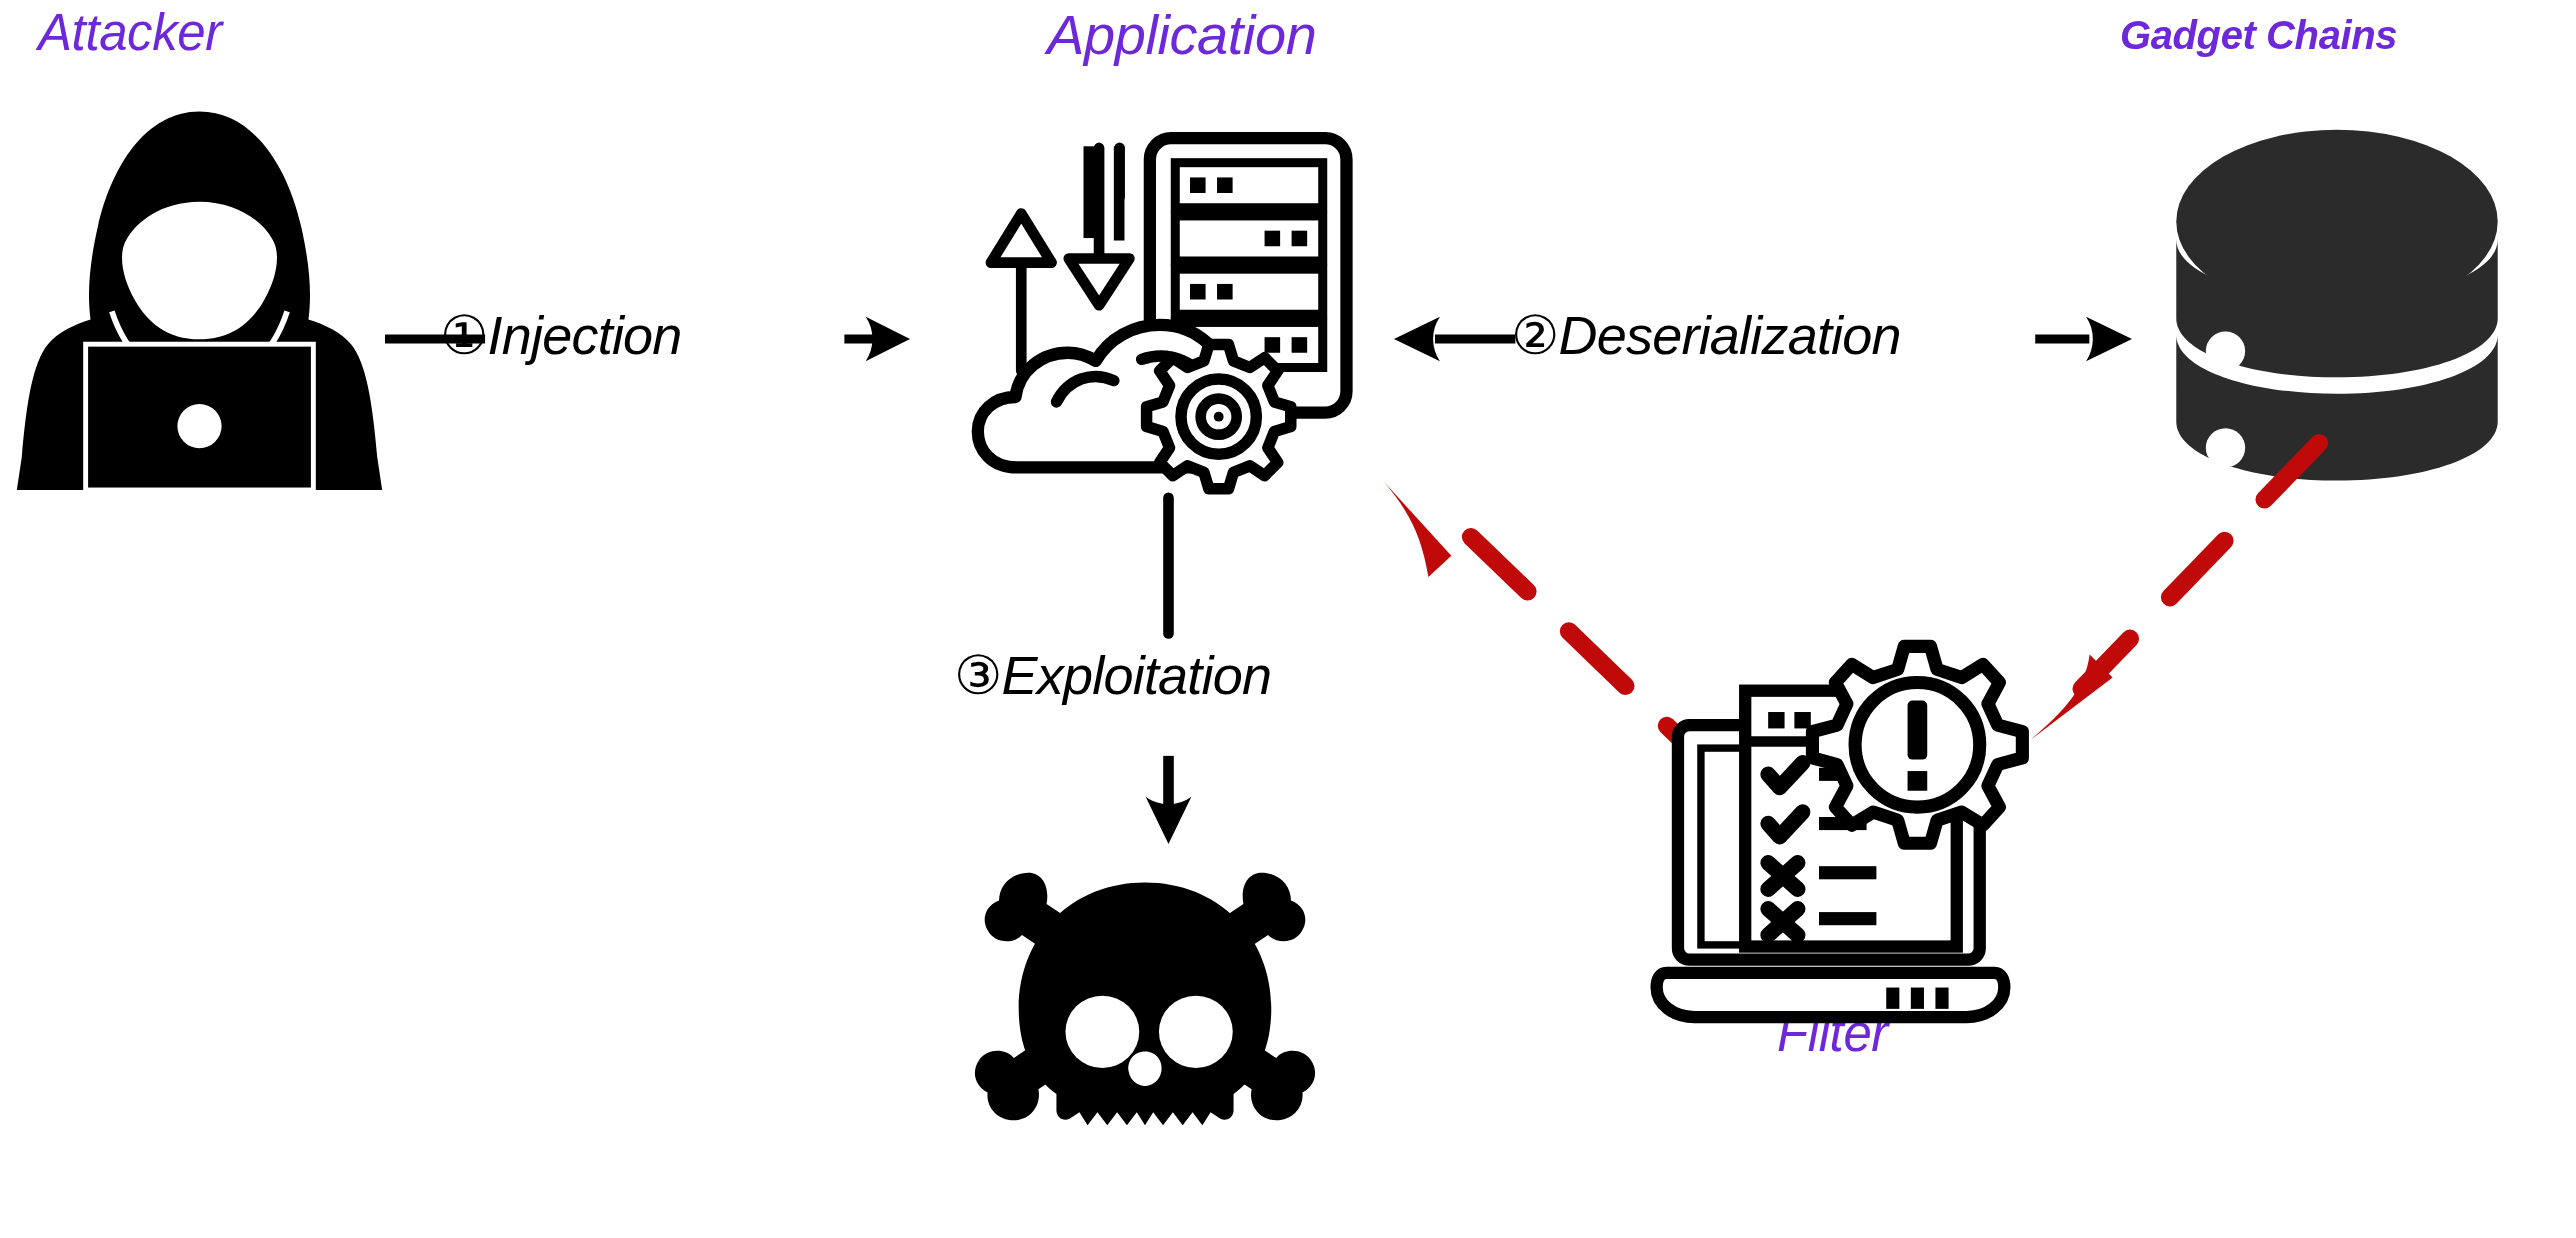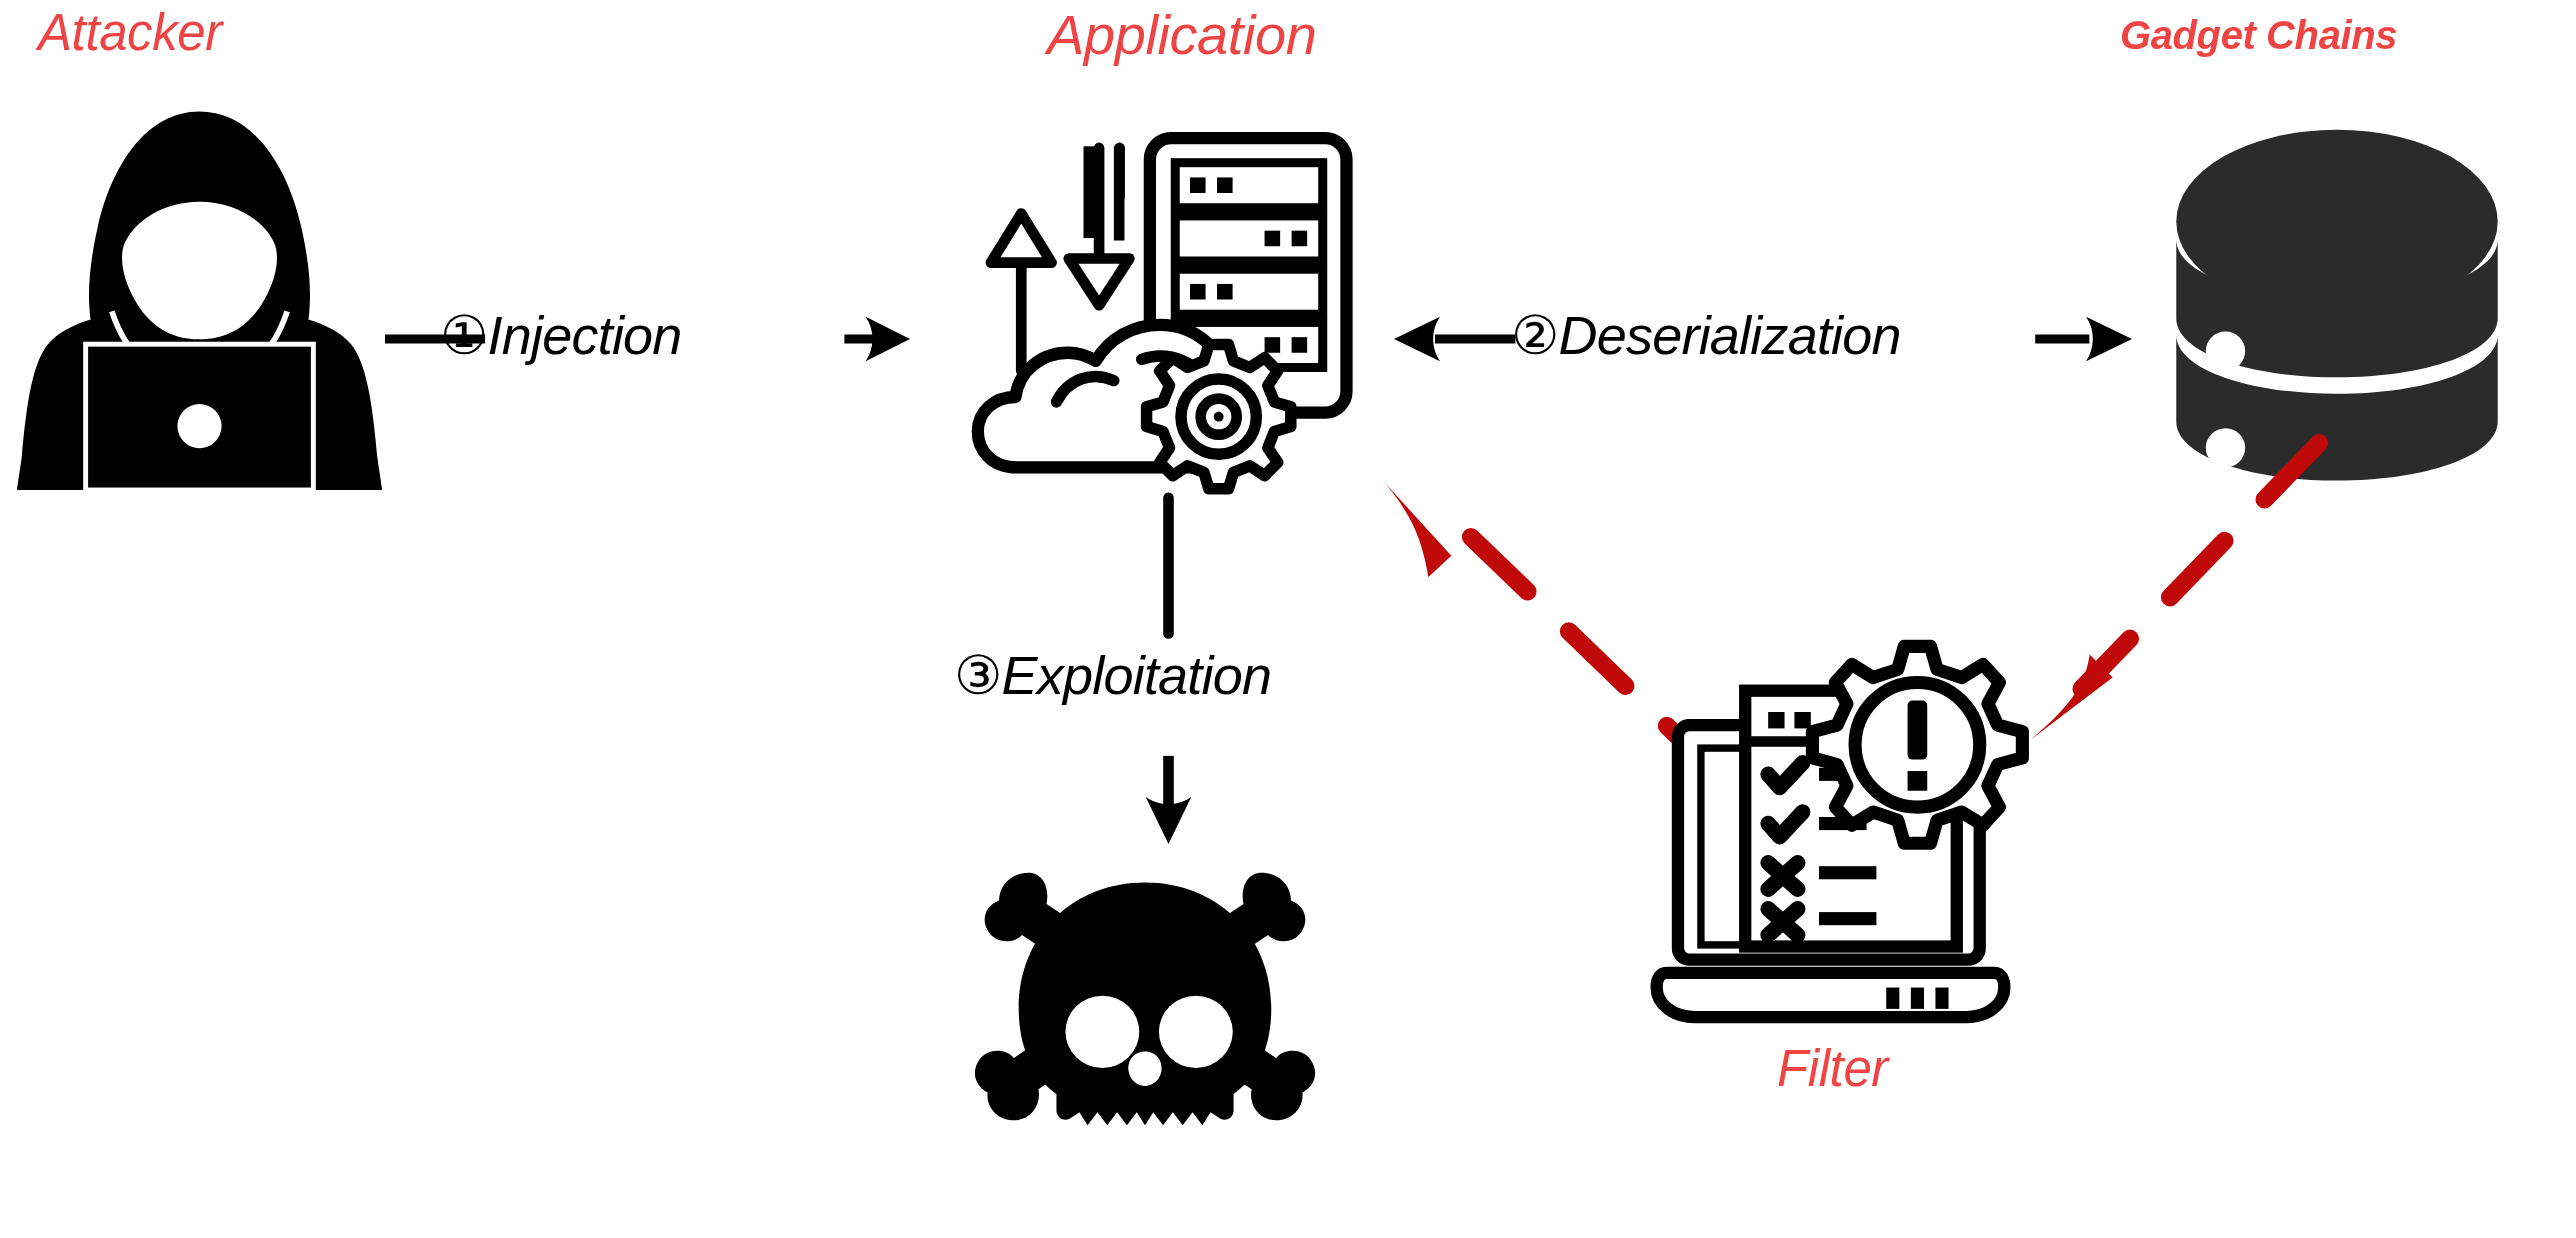--- a/index.html
+++ b/index.html
@@ -7,21 +7,21 @@
     width:2576px;height:1238px;
     font-family:"Liberation Sans","DejaVu Sans",sans-serif;
     overflow:hidden;position:relative;
   }
   #stage{position:absolute;left:0;top:0;width:2576px;height:1238px;background:#fff;}
   .node{position:absolute;}
   .cap{
     position:absolute;
     font-style:italic;
     font-weight:400;
-    color:#ef4444;
+    color:#6d28d9;
     white-space:nowrap;
     line-height:1;
     letter-spacing:-0.4px;
   }
   .edge-label{
     position:absolute;
     font-style:italic;
     color:#000;
     white-space:nowrap;
     line-height:1;
@@ -33,21 +33,21 @@
 <body>
 
 <div id="stage">
 
   <div class="cap" style="left:38px;top:6.6px;font-size:51px;">Attacker</div>
 
   <div class="cap" style="left:1047px;top:6.6px;font-size:56px;">Application</div>
 
   <div class="cap" style="left:2120px;top:15px;font-size:40px;font-weight:bold;">Gadget Chains</div>
 
-  <div class="cap" style="left:1777px;top:1043px;font-size:51px;">Filter</div>
+  <div class="cap" style="left:1777px;top:1008px;font-size:51px;">Filter</div>
 
 
   <div class="edge-label" style="left:440px;top:308px;font-size:54px;">①Injection</div>
 
   <div class="edge-label" style="left:1511px;top:308px;font-size:54px;text-align:center;">②Deserialization</div>
 
   <div class="edge-label" style="left:954px;top:648px;font-size:54px;">③Exploitation</div>
 
   <div class="node" style="left:14.8px;top:105px;width:369px;height:385px;">
     <svg width="369" height="385" viewBox="0 0 450 470">

